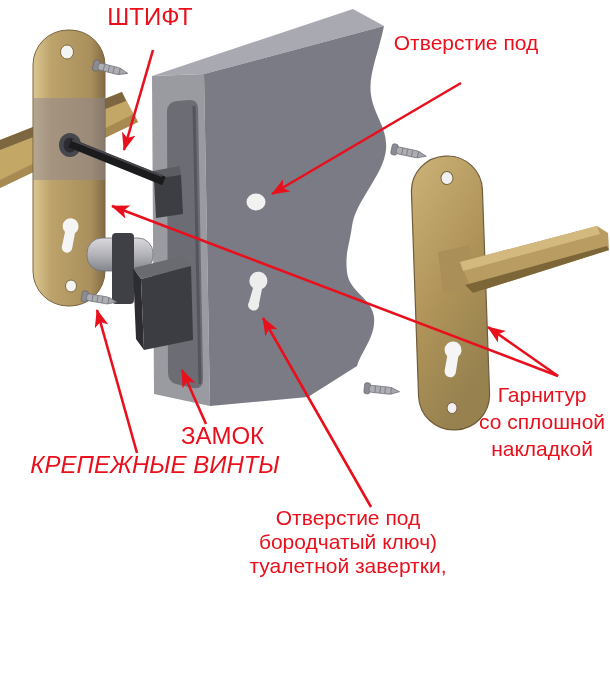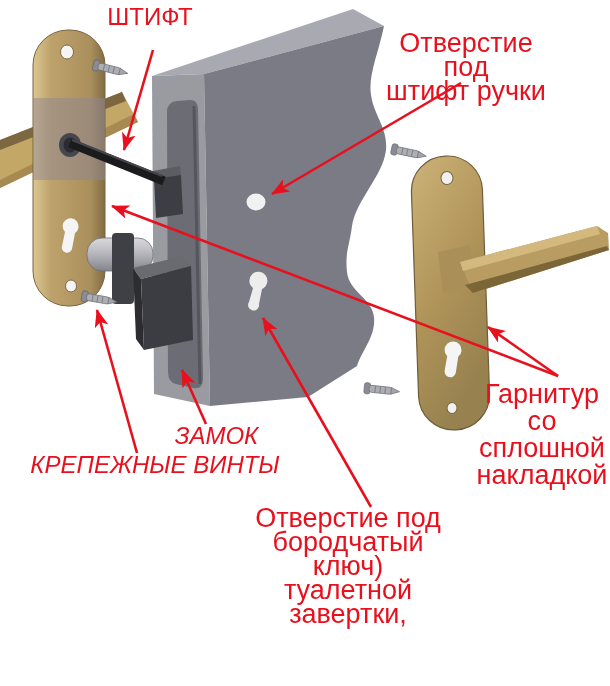--- a/index.html
+++ b/index.html
@@ -13,21 +13,21 @@
     background:var(--bg);
     overflow:hidden;
     font-family:"Liberation Sans", sans-serif;
   }
   .stage svg{position:absolute;left:0;top:0;}
   .lbl{
     position:absolute;
     color:var(--red);
     text-align:center;
     line-height:24px;
-    font-size:27px;
+    font-size:21px;
     letter-spacing:0px;
     user-select:none;
   }
   .lbl span{display:block;}
   .lbl.caps{font-size:24px;line-height:25px;}
   .lbl.trim{line-height:27px;}
 </style>
 </head>
 <body>
 
@@ -144,24 +144,23 @@
       <line x1="371" y1="507" x2="263" y2="318" marker-end="url(#ah)"></line>
     </g>
   </svg>
 
   <div class="lbl caps" style="left:100px;top:4px;width:100px;">
     <span>ШТИФТ</span>
   </div>
 
   <div class="lbl" style="left:376px;top:31px;width:180px;">
     <span>Отверстие под</span>
-    <span>штифт ручки</span>
   </div>
 
-  <div class="lbl caps" style="left:164px;top:423px;width:105px;font-style:italic;">
+  <div class="lbl caps" style="left:170px;top:423px;width:105px;">
     <span>ЗАМОК</span>
   </div>
 
   <div class="lbl caps" style="left:20px;top:452px;width:270px;font-style:italic;">
     <span>КРЕПЕЖНЫЕ ВИНТЫ</span>
   </div>
 
   <div class="lbl trim" style="left:462px;top:381px;width:160px;">
     <span>Гарнитур</span>
     <span>со сплошной</span>

